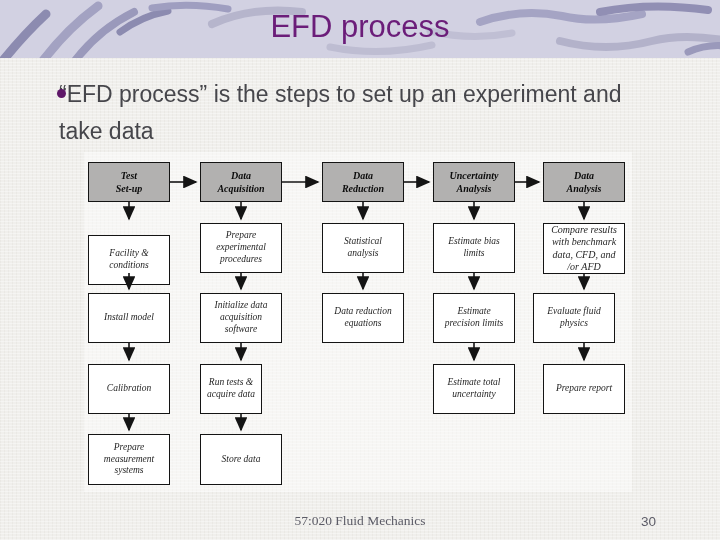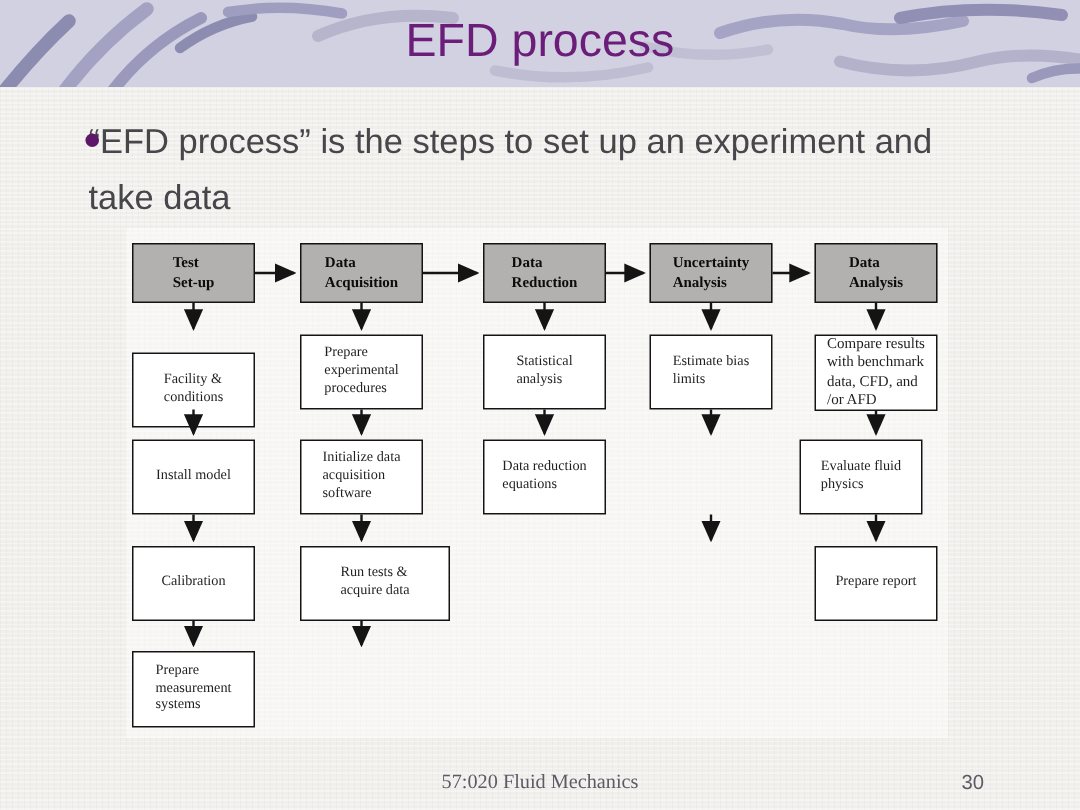--- a/index.html
+++ b/index.html
@@ -23,22 +23,22 @@
   .bullet-row { position:absolute; left:56px; top:76px; width:620px; }
   .bullet-dot { position:absolute; left:1px; top:13px; width:9px; height:9px;
                 border-radius:50%; background:#5e1668; }
   .bullet-text { margin-left:3px; font-size:23px; line-height:37px;
                  color:#46464b; white-space:pre-line; }
   
   .chart-area { position:absolute; left:84px; top:152px; width:548px; height:340px;
                 background:rgba(255,255,255,.45); }
   .fc-box { position:absolute; box-sizing:border-box; border:1.4px solid #141414;
             display:flex; align-items:center; justify-content:center;
-            text-align:left; white-space:pre-line;
-            font-family:"Liberation Serif", serif; padding:2px; z-index:1; }
+            text-align:center; white-space:pre-line;
+            font-family:"Liberation Serif", serif; padding:2px; z-index:1;font-style:italic; }
   .fc-head { background:#b2b1b0; font-weight:bold; font-size:10px;
              line-height:1.3; color:#0c0c0c; }
   .fc-step { background:#ffffff; font-size:9.5px; line-height:1.25; color:#1f1f1f; }
   .fc-step.sm { font-size:10px; line-height:1.22; }
   .arrows { position:absolute; left:0; top:0; width:720px; height:540px;
             pointer-events:none; z-index:1; }
   
   .footer-center { position:absolute; left:0; top:513px; width:720px; text-align:center;
                    font-family:"Liberation Serif", serif; font-size:13.5px; color:#5b5b66; }
   .page-number { position:absolute; left:641px; top:514px;
@@ -96,30 +96,35 @@
   <div class="fc-box fc-step" style="left:88px;top:434px;width:82px;height:51px">Prepare
 measurement
 systems</div>
 
   <div class="fc-box fc-step" style="left:200px;top:223px;width:82px;height:50px">Prepare
 experimental
 procedures</div>
   <div class="fc-box fc-step" style="left:200px;top:293px;width:82px;height:50px">Initialize data
 acquisition
 software</div>
-  <div class="fc-box fc-step" style="left:200px;top:364px;width:100px;height:50px">Run tests &amp;
+  <div class="fc-box fc-step" style="left:200px;top:364px;width:62px;height:50px">Run tests &amp;
 acquire data</div>
+  <div class="fc-box fc-step" style="left:200px;top:434px;width:82px;height:51px">Store data</div>
 
   <div class="fc-box fc-step" style="left:322px;top:223px;width:82px;height:50px">Statistical
 analysis</div>
   <div class="fc-box fc-step" style="left:322px;top:293px;width:82px;height:50px">Data reduction
 equations</div>
 
   <div class="fc-box fc-step" style="left:433px;top:223px;width:82px;height:50px">Estimate bias
 limits</div>
+  <div class="fc-box fc-step" style="left:433px;top:293px;width:82px;height:50px">Estimate
+precision limits</div>
+  <div class="fc-box fc-step" style="left:433px;top:364px;width:82px;height:50px">Estimate total
+uncertainty</div>
 
   <div class="fc-box fc-step sm" style="left:543px;top:223px;width:82px;height:51px">Compare results
 with benchmark
 data, CFD, and
 /or AFD</div>
   <div class="fc-box fc-step" style="left:533px;top:293px;width:82px;height:50px">Evaluate fluid
 physics</div>
   <div class="fc-box fc-step" style="left:543px;top:364px;width:82px;height:50px">Prepare report</div>
 
   <svg class="arrows" viewBox="0 0 720 540">

